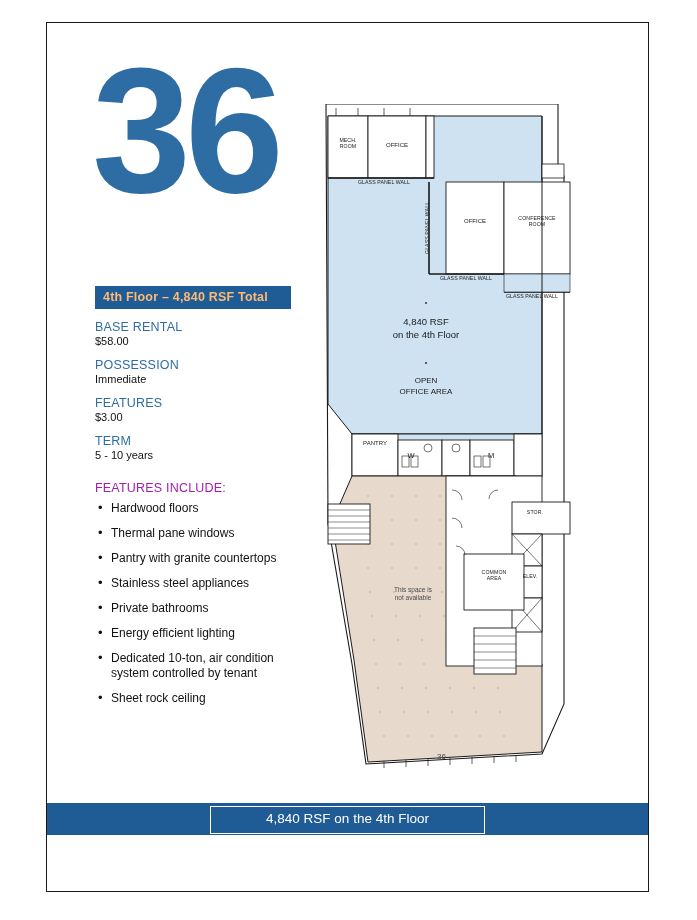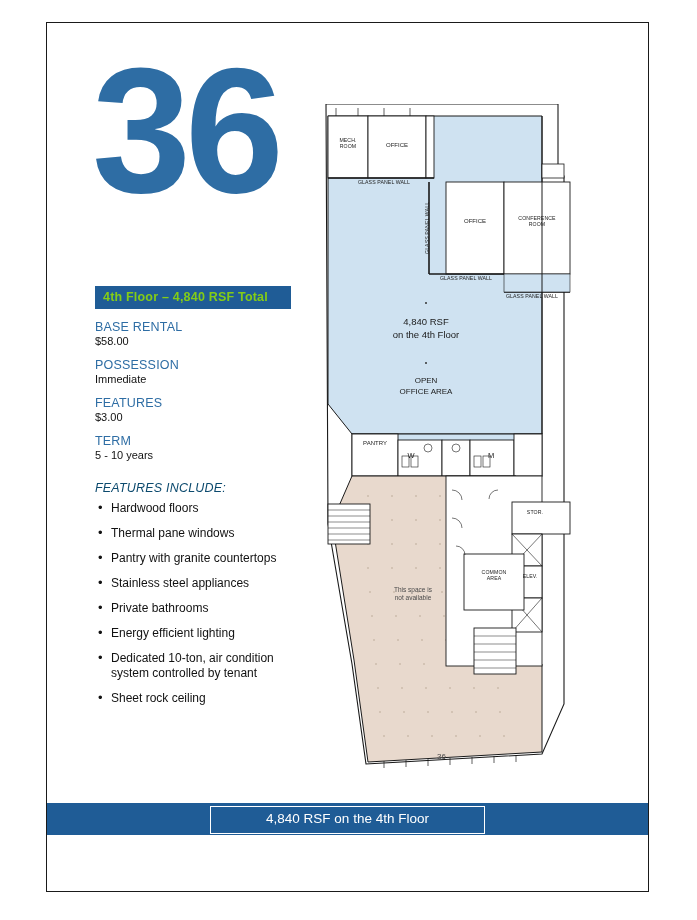--- a/index.html
+++ b/index.html
@@ -52,21 +52,21 @@
   .info-col {
     position: absolute;
     left: 95px;
     top: 286px;
     width: 210px;
     z-index: 6;
   }
 
   .floor-banner {
     background: #1f5c96;
-    color: #84cc16;
+    color: #fdba74;
     font-size: 12.5px;
     font-weight: bold;
     padding: 4px 8px 5px 8px;
     width: 196px;
     box-sizing: border-box;
     letter-spacing: 0.2px;
   }
 
   .spec {
     margin-top: 11px;
@@ -77,25 +77,24 @@
     font-weight: normal;
     letter-spacing: 0.2px;
   }
   .spec-value {
     color: #111111;
     font-size: 11px;
     margin-top: 1px;
   }
 
   .features-title {
-    color: #0c4a6e;
+    color: #a21caf;
     font-size: 12.5px;
     margin-top: 20px;
     letter-spacing: 0.2px;
-    font-style: italic;
   }
   ul.features {
     list-style: none;
     margin: 6px 0 0 0;
     padding: 0;
   }
   ul.features li {
     position: relative;
     color: #111111;
     font-size: 12px;

